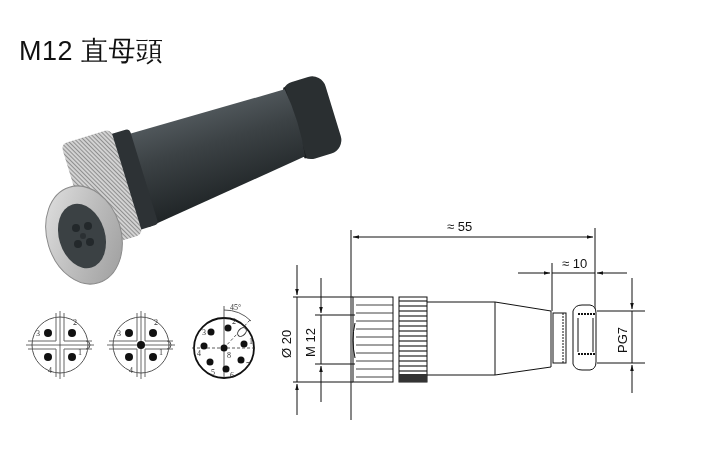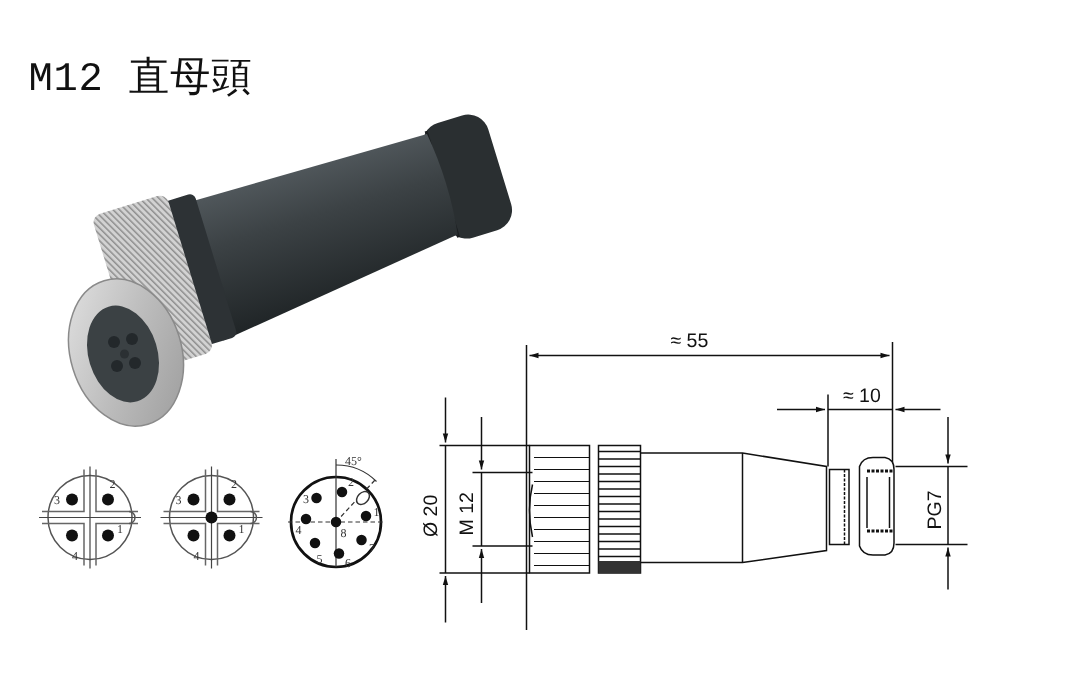--- a/index.html
+++ b/index.html
@@ -1,19 +1,19 @@
 <!DOCTYPE html>
 <html><head>
 <meta charset="utf-8">
 <style>
   html, body { margin: 0; padding: 0; background: #ffffff; }
   body { width: 721px; height: 463px; position: relative; overflow: hidden;
          font-family: "DejaVu Sans", "Liberation Sans", sans-serif; }
   .title { position: absolute; left: 19px; top: 33px; font-size: 27px; color: #111;
-           font-family: Liberation Mono, monospace; letter-spacing: 0.5px; }
+           font-family: Liberation Sans, sans-serif; letter-spacing: 0.5px; }
   svg { position: absolute; left: 0; top: 0; }
   .dim-text { font-family: "Liberation Sans", sans-serif; font-size: 13px; fill: #111; }
   .pin-text { font-family: "Liberation Serif", serif; font-size: 8px; fill: #333; }
 </style>
 </head>
 <body>
 
 <div class="title">M12 直母頭</div>
 
 <svg width="721" height="463" viewBox="0 0 721 463">

